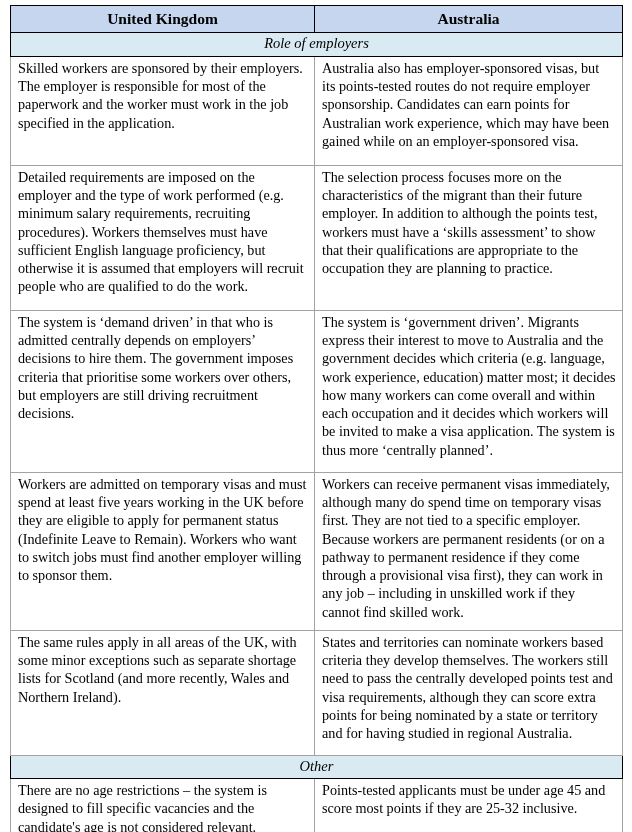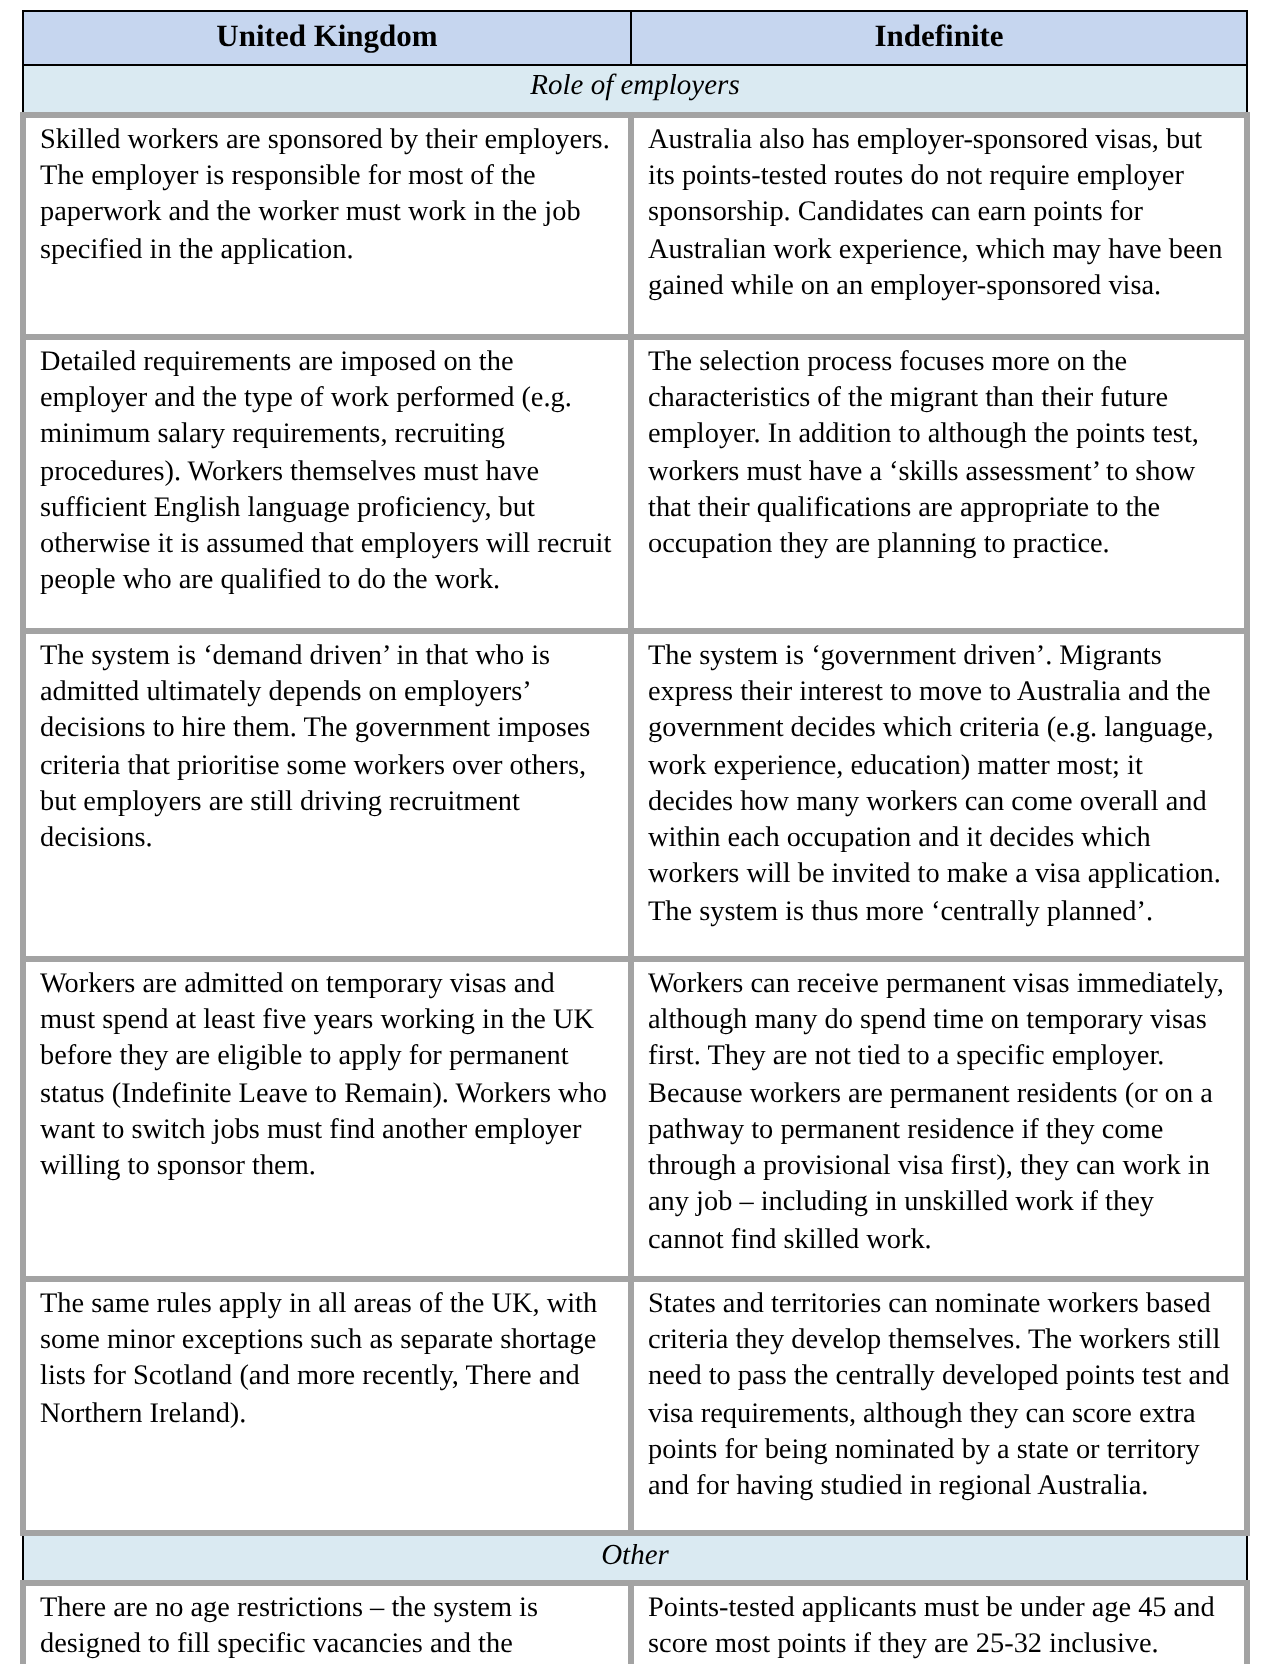--- a/index.html
+++ b/index.html
@@ -49,69 +49,69 @@
     border-bottom: 1px solid #000;
     text-align: center;
     font-style: italic;
     font-size: 14.5px;
     line-height: 1.2;
     padding: 2px 4px 3px 4px;
     vertical-align: middle;
     margin-top: 20px;
   }
   td.cell {
-    border: 3px solid #a3a3a3;
+    border: 1px solid #a3a3a3;
     vertical-align: top;
     font-size: 14.2px;
     line-height: 1.285;
     padding: 2px 6px 3px 7px;
     text-align: left;
     hyphens: none;
   }
 </style>
 </head>
 <body>
 
 <div class="page">
   <table class="compare">
     <colgroup>
       <col class="col-uk">
       <col class="col-au">
     </colgroup>
     <thead>
       <tr>
         <th class="colhead">United Kingdom</th>
-        <th class="colhead">Indefinite</th>
+        <th class="colhead">Australia</th>
       </tr>
     </thead>
     <tbody>
 
       <tr>
         <td class="section" colspan="2">Role of employers</td>
       </tr>
       <tr>
         <td class="cell" style="height:103px">Skilled workers are sponsored by their employers. The employer is responsible for most of the paperwork and the worker must work in the job specified in the application.</td>
         <td class="cell">Australia also has employer-sponsored visas, but its points-tested routes do not require employer sponsorship. Candidates can earn points for Australian work experience, which may have been gained while on an employer-sponsored visa.</td>
       </tr>
       <tr>
         <td class="cell" style="height:139px">Detailed requirements are imposed on the employer and the type of work performed (e.g. minimum salary requirements, recruiting procedures). Workers themselves must have sufficient English language proficiency, but otherwise it is assumed that employers will recruit people who are qualified to do the work.</td>
         <td class="cell">The selection process focuses more on the characteristics of the migrant than their future employer.  In addition to although the points test, workers must have a ‘skills assessment’ to show that their qualifications are appropriate to the occupation they are planning to practice.</td>
       </tr>
       <tr>
-        <td class="cell" style="height:156px">The system is ‘demand driven’ in that who is admitted ultimately depends on employers’ decisions to hire them. The government imposes criteria that prioritise some workers over others, but employers are still driving recruitment decisions.</td>
+        <td class="cell" style="height:156px">The system is ‘demand driven’ in that who is admitted centrally depends on employers’ decisions to hire them. The government imposes criteria that prioritise some workers over others, but employers are still driving recruitment decisions.</td>
         <td class="cell">The system is ‘government driven’. Migrants express their interest to move to Australia and the government decides which criteria (e.g. language, work experience, education) matter most; it decides how many workers can come overall and within each occupation and it decides which workers will be invited to make a  visa application. The system is thus more ‘centrally planned’.</td>
       </tr>
 
       <tr>
         <td class="cell" style="height:152px">Workers are admitted on temporary visas and must spend at least five years working in the UK before they are eligible to apply for permanent status (Indefinite Leave to Remain). Workers who want to switch jobs must find another employer willing to sponsor them.</td>
         <td class="cell">Workers can receive permanent visas immediately, although many do spend time on temporary visas first. They are not tied to a specific employer. Because workers are permanent residents (or on a pathway to permanent residence if they come through a provisional visa first), they can work in any job – including in unskilled work if they cannot find skilled work.</td>
       </tr>
 
       <tr>
-        <td class="cell" style="height:119px">The same rules apply in all areas of the UK, with some minor exceptions such as separate shortage lists for Scotland (and more recently, There and Northern Ireland).</td>
+        <td class="cell" style="height:119px">The same rules apply in all areas of the UK, with some minor exceptions such as separate shortage lists for Scotland (and more recently, Wales and Northern Ireland).</td>
         <td class="cell">States and territories can nominate workers based criteria they develop themselves. The workers still need to pass the centrally developed points test and visa requirements, although they can score extra points for being nominated by a state or territory and for having studied in regional Australia.</td>
       </tr>
 
       <tr>
         <td class="section" colspan="2">Other</td>
       </tr>
       <tr>
         <td class="cell" style="height:55px">There are no age restrictions – the system is designed to fill specific vacancies and the candidate's age is not considered relevant.</td>
         <td class="cell">Points-tested applicants must be under age 45 and score most points if they are 25-32 inclusive.</td>
       </tr>

